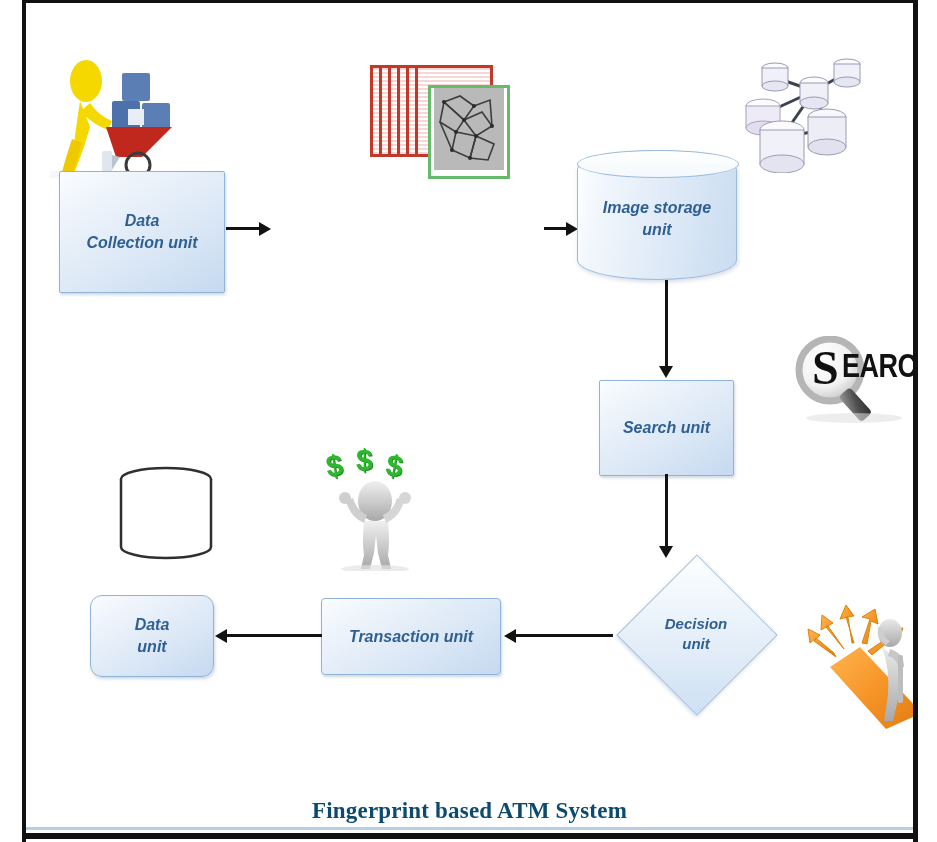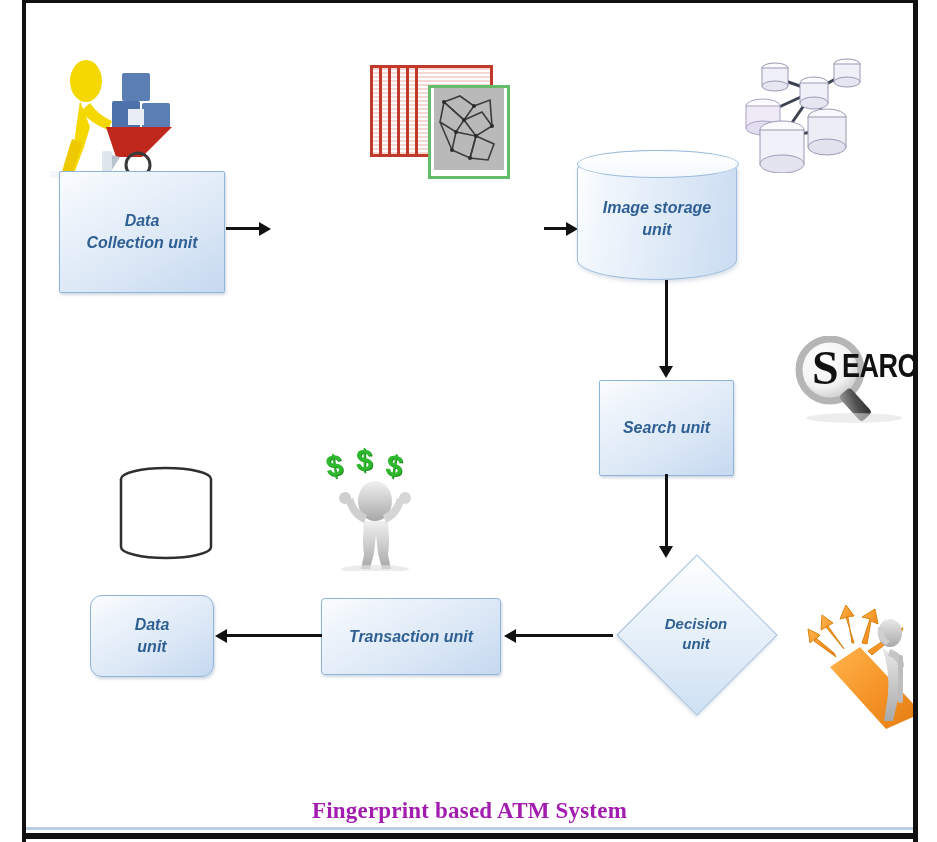--- a/index.html
+++ b/index.html
@@ -177,21 +177,21 @@
   #authentication-phase { left: 118px; top: 723px; width: 578px; }
 
   
   #caption {
     position: absolute;
     left: 0; top: 795px; width: 887px;
     text-align: center;
     font-family: "Liberation Serif", serif;
     font-weight: bold;
     font-size: 23px;
-    color: #a21caf;
+    color: #0c4a6e;
     letter-spacing: 0.2px;
   }
   #caption-rule {
     position: absolute;
     left: 0; top: 824px; width: 887px; height: 3px;
     background: #b9cee4;
   }
 
   
   .art { position: absolute; }

